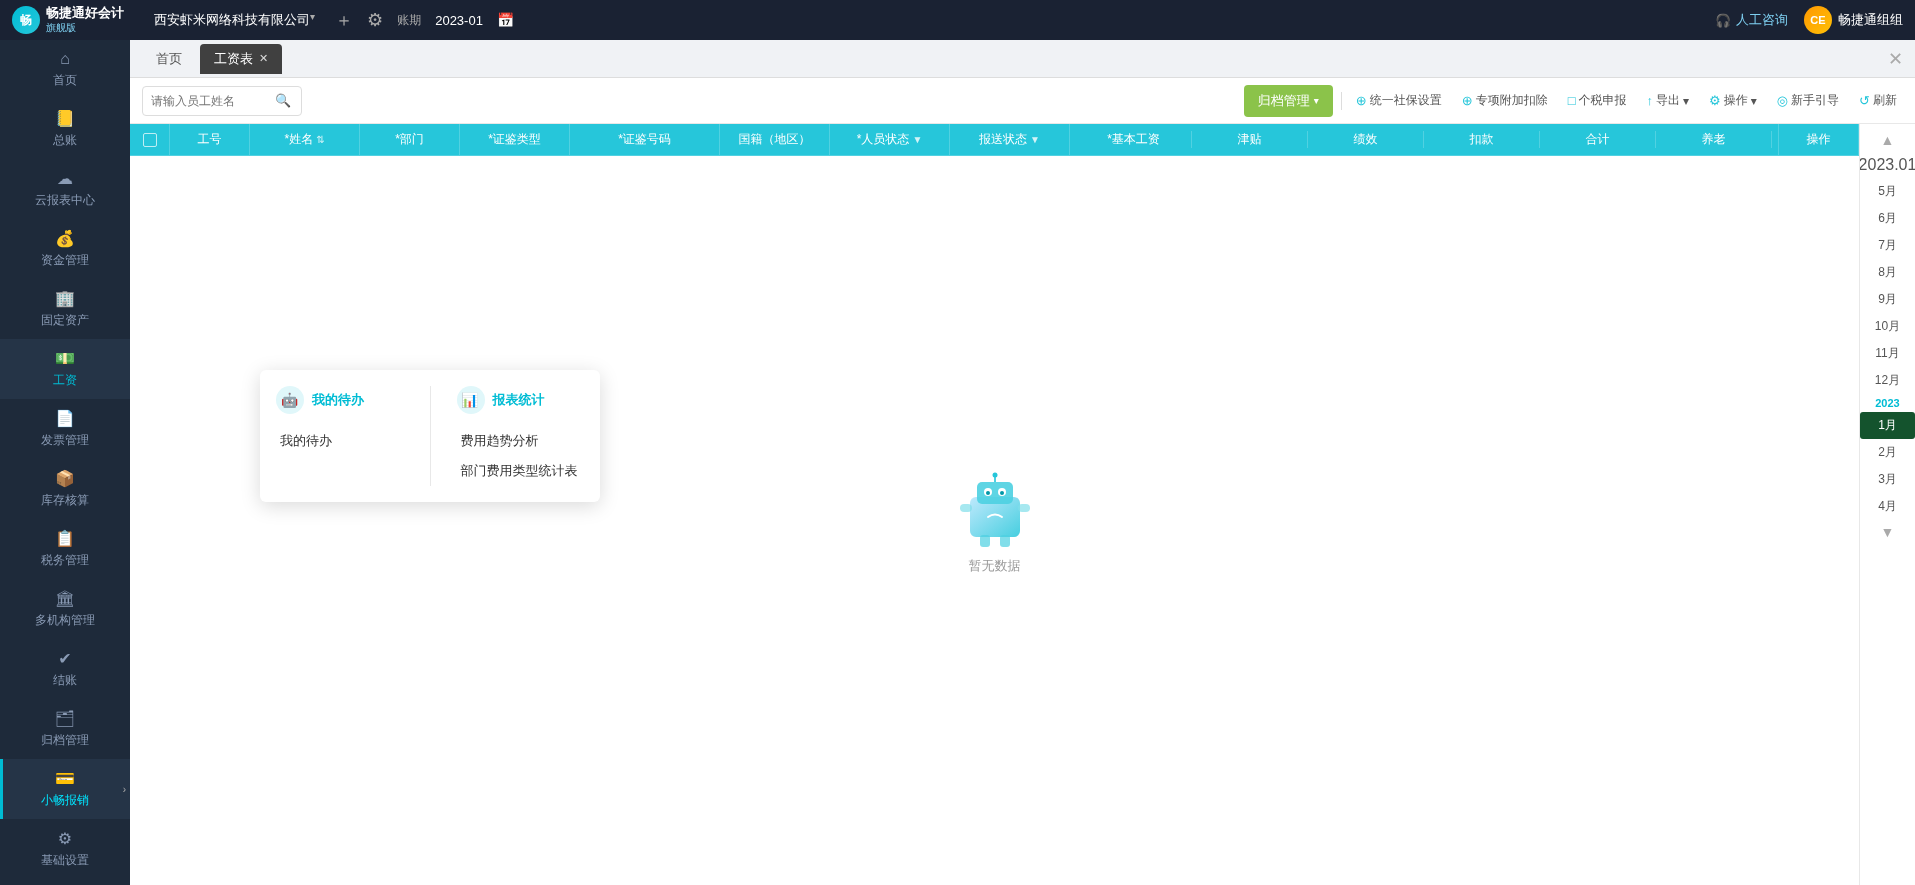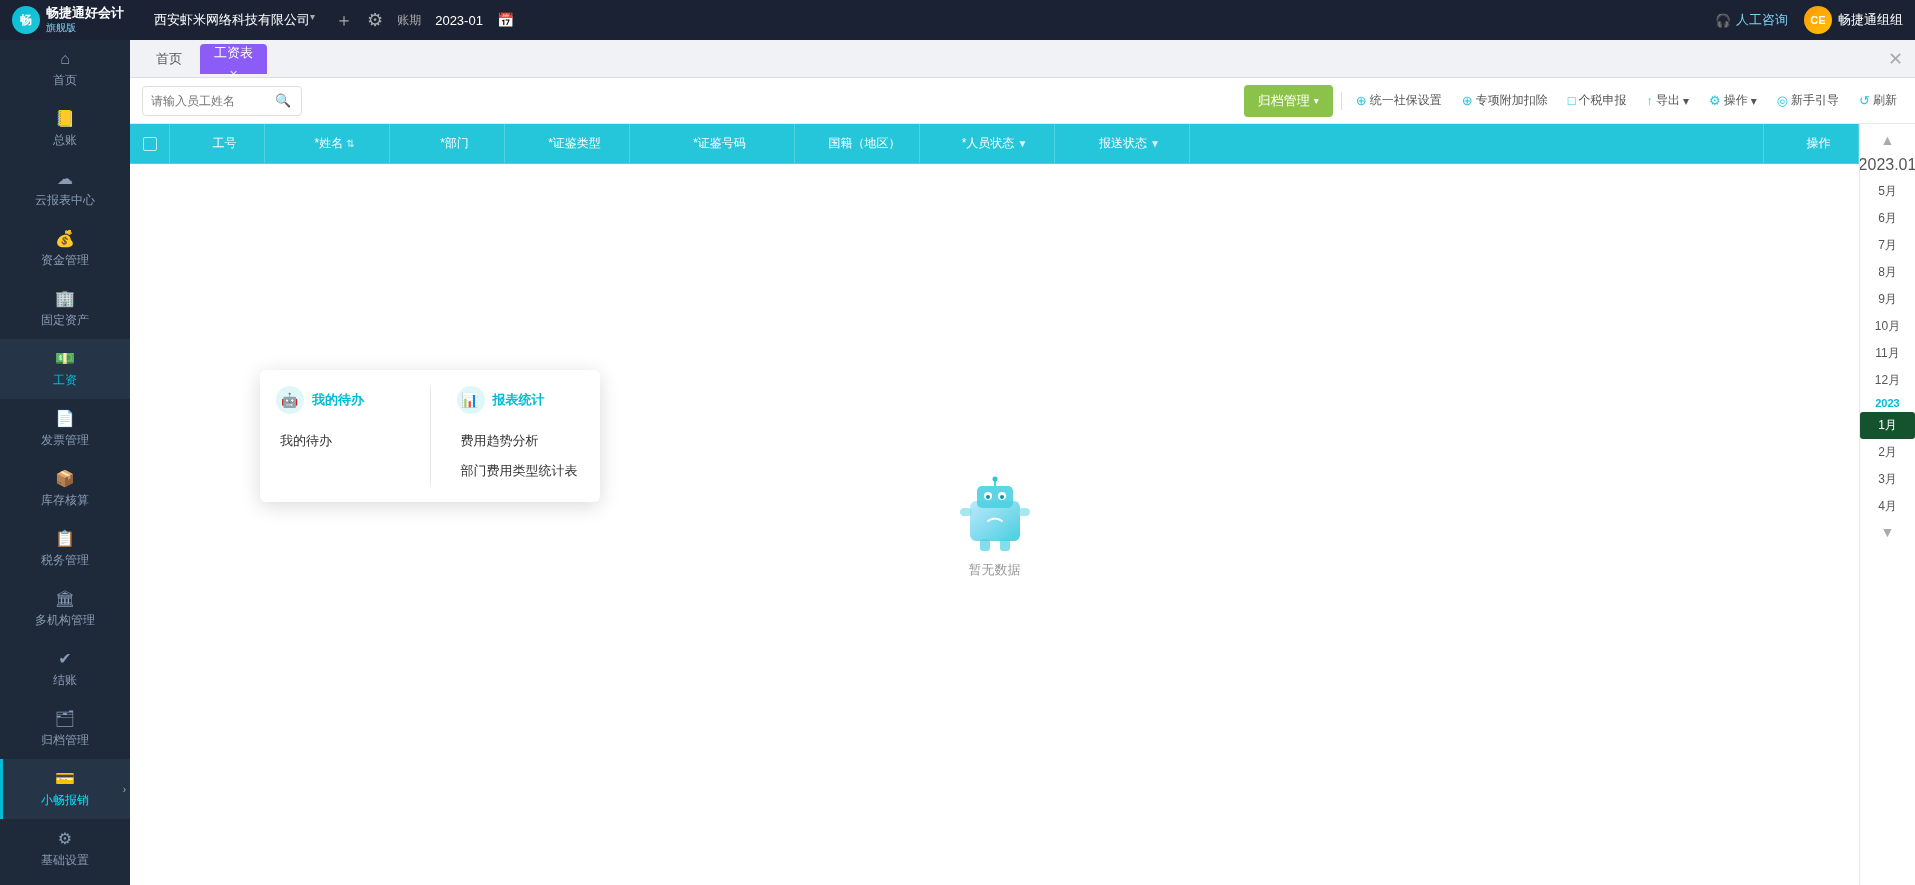--- a/index.html
+++ b/index.html
@@ -133,23 +133,22 @@
       height: 30px;
       padding: 0 14px;
       border-radius: 4px 4px 0 0;
       display: flex; align-items: center; gap: 6px;
       font-size: 13px;
       cursor: pointer;
       background: transparent;
       color: #555;
     }
     .tab-item.active {
-      background: #8b5cf6;
+      background: #404040;
       color: white;
-      flex-direction: column;
     }
     .tab-close { font-size: 11px; color: rgba(255,255,255,0.8); cursor: pointer; }
 
     
     .toolbar {
       height: 46px;
       background: white;
       display: flex; align-items: center;
       padding: 0 12px;
       gap: 8px;
@@ -194,23 +193,22 @@
     .toolbar-divider { width: 1px; height: 18px; background: #ddd; }
 
     
     .table-header-wrap {
       background: #26c6da;
       flex-shrink: 0;
     }
     .table-header-top {
       display: flex;
       align-items: center;
-      height: 40px;
+      height: 32px;
       border-bottom: 1px solid rgba(255,255,255,0.2);
-      gap: 15px;
     }
     .th-cell {
       display: flex; align-items: center; justify-content: center;
       color: white; font-size: 12px;
       border-right: 1px solid rgba(255,255,255,0.2);
       height: 100%;
       padding: 0 6px;
       white-space: nowrap;
       gap: 3px;
       flex-shrink: 0;
@@ -533,20 +531,40 @@
             <div class="th-cell th-status">
               <span>*人员状态</span>
               <span class="filter-icon">▼</span>
             </div>
             <div class="th-cell th-send-status">
               <span>报送状态</span>
               <span class="filter-icon">▼</span>
             </div>
 
             <div class="th-cell flex-1" style="flex-direction:column; gap:0;">
+              <div style="display:flex;width:100%;">
+                <div class="th-cell" style="flex:1;border-right:1px solid rgba(255,255,255,0.2);">
+                    <span>*基本工资</span>
+                  </div>
+                <div class="th-cell" style="flex:1;border-right:1px solid rgba(255,255,255,0.2);">
+                    <span>津贴</span>
+                  </div>
+                <div class="th-cell" style="flex:1;border-right:1px solid rgba(255,255,255,0.2);">
+                    <span>绩效</span>
+                  </div>
+                <div class="th-cell" style="flex:1;border-right:1px solid rgba(255,255,255,0.2);">
+                    <span>扣款</span>
+                  </div>
+                <div class="th-cell" style="flex:1;border-right:1px solid rgba(255,255,255,0.2);">
+                    <span>合计</span>
+                  </div>
+                <div class="th-cell" style="flex:1;">
+                    <span>养老</span>
+                  </div>
+              </div>
             </div>
             <div class="th-cell th-ops">
               <span>操作</span>
             </div>
           </div>
         </div>
 
         <div class="table-body">
 
           <div style="display:flex;flex-direction:column;align-items:center;gap:0;">

